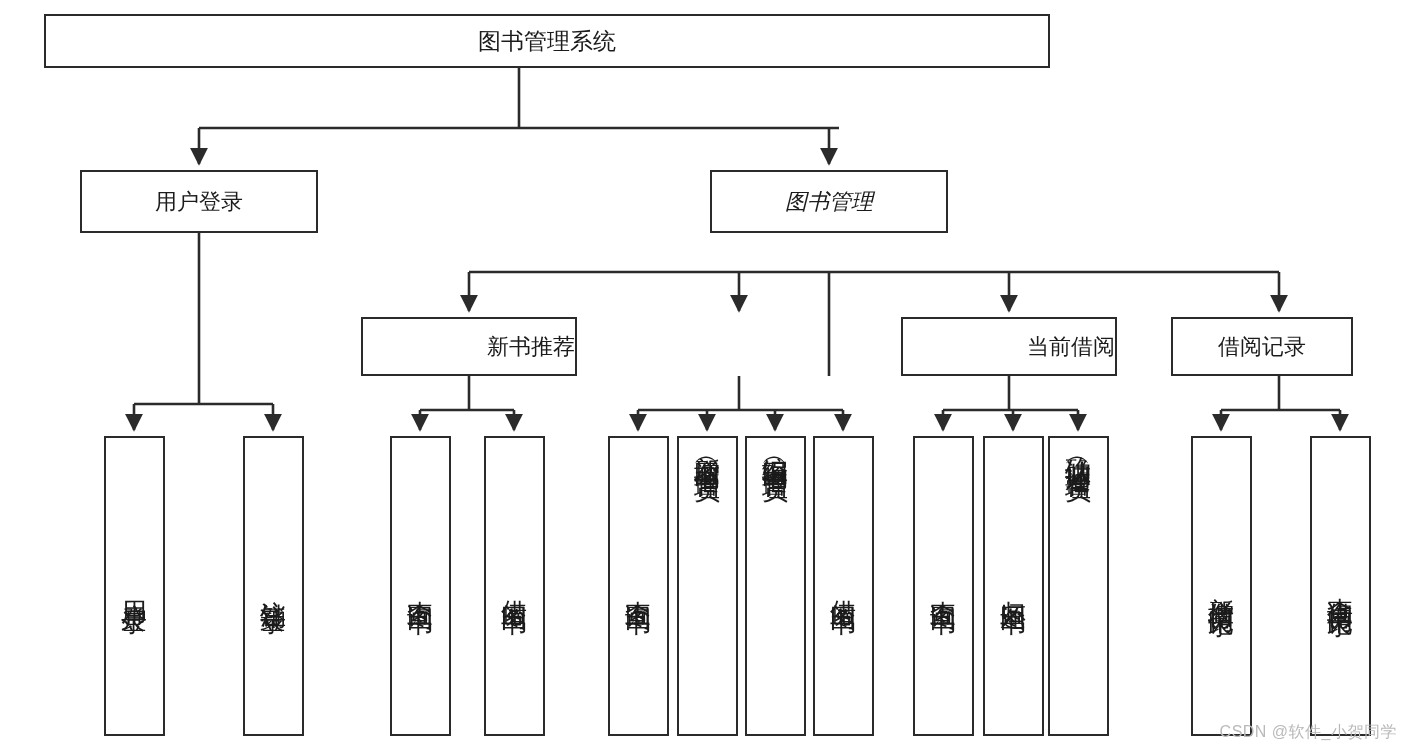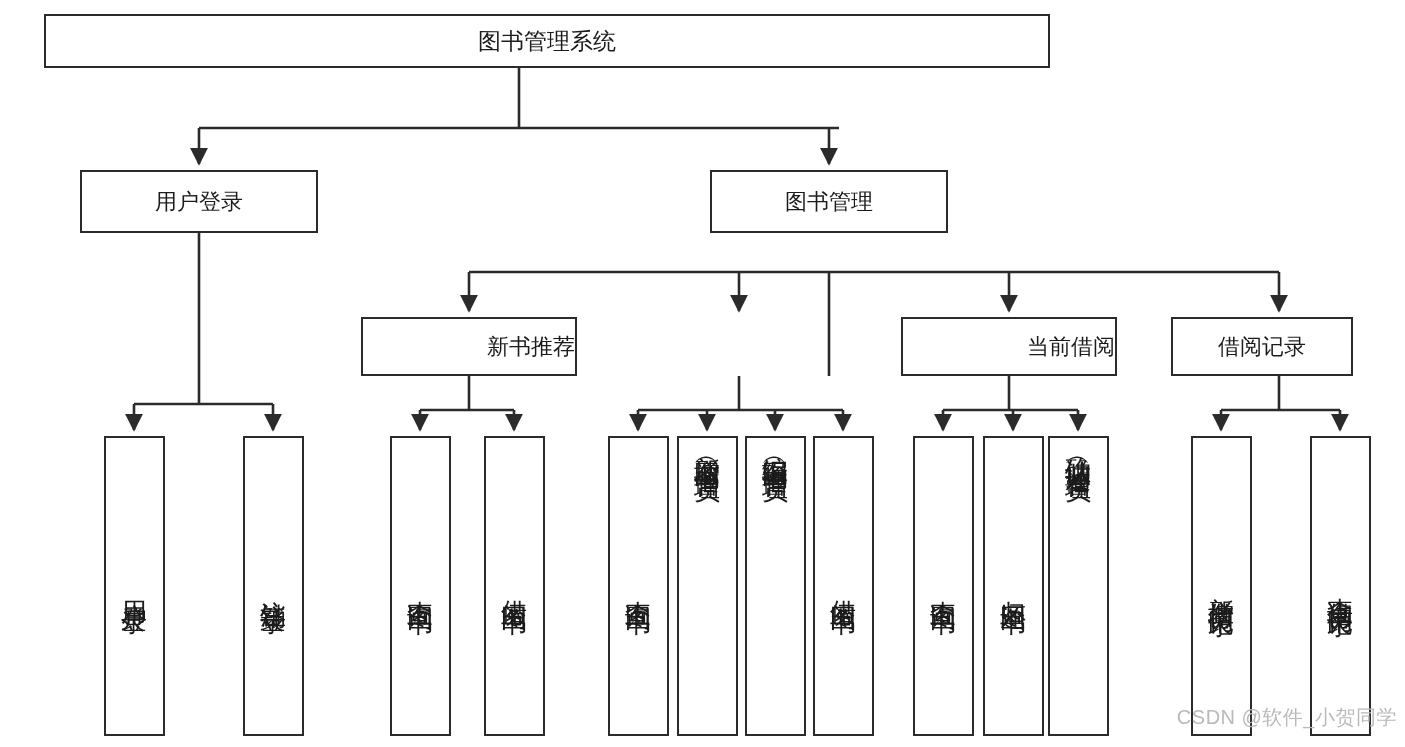--- a/index.html
+++ b/index.html
@@ -40,22 +40,22 @@
     text-orientation:upright;
     font-size:26px;
     letter-spacing:3px;
     line-height:1;
   }
   .leaf.overflow{align-items:flex-start;}
   .leaf.overflow .label{margin-top:-2px;}
   .watermark{
     position:absolute;
     right:8px;
-    bottom:16px;
-    font-size:20px;
+    bottom:4px;
+    font-size:16px;
     color:#b9b9b9;
     white-space:nowrap;
     letter-spacing:0.5px;
   }
 </style>
 </head>
 <body>
 
 <div id="canvas">
 
@@ -109,21 +109,21 @@
     </g>
   </svg>
 
   <div class="node root h-node" style="left: 16px; top: 14px; width: 1006px; height: 54px; margin-left: 28px;">
     <span class="label">图书管理系统</span>
   </div>
 
   <div class="node h-node" style="left: 80px; top: 170px; width: 238px; height: 63px;">
     <span class="label">用户登录</span>
   </div>
-  <div class="node h-node" style="left: 710px; top: 170px; width: 238px; height: 63px;">
+  <div class="node h-node" style="left: 710px; top: 170px; width: 238px; height: 63px; font-style: italic;">
     <span class="label">图书管理</span>
   </div>
 
   <div class="node h-node" style="left: 361px; top: 317px; width: 216px; height: 59px; justify-content: flex-end;">
     <span class="label">新书推荐</span>
   </div>
   <div class="node h-node" style="left: 901px; top: 317px; width: 216px; height: 59px; justify-content: flex-end;">
     <span class="label">当前借阅</span>
   </div>
   <div class="node h-node" style="left: 1171px; top: 317px; width: 182px; height: 59px;">

